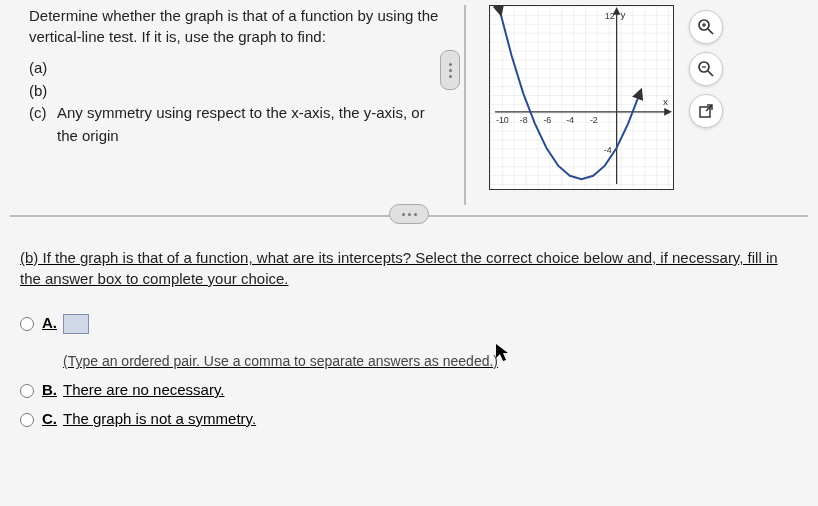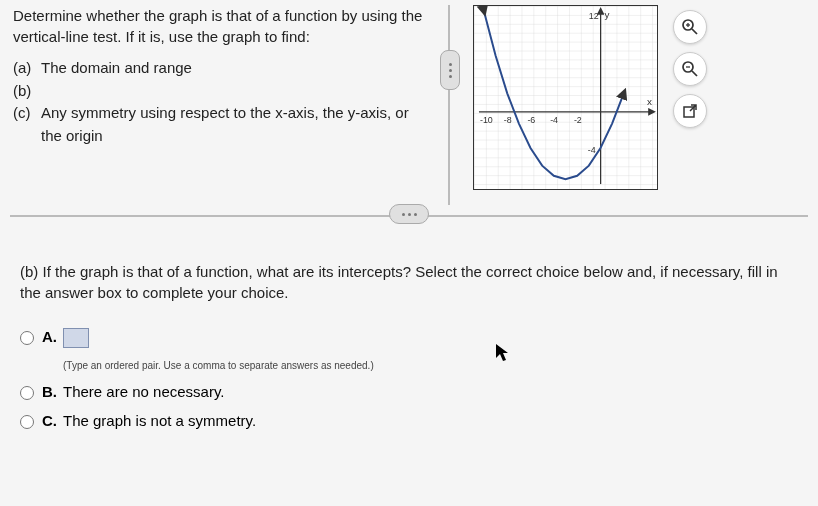--- a/index.html
+++ b/index.html
@@ -6,21 +6,21 @@
     body {
       font-family: Arial, sans-serif;
       background: #f5f5f5;
       width: 818px;
       height: 506px;
       position: relative;
       overflow: hidden;
     }
     .top-section {
       display: flex;
-      padding: 5px 15px 10px 13px;
+      padding: 5px 15px 10px 29px;
       position: relative;
     }
     .question-col {
       flex: 1;
       max-width: 420px;
     }
     .question-intro {
       font-size: 15px;
       line-height: 1.4;
       color: #222;
@@ -92,21 +92,22 @@
     .handle-mid {
       width: 40px;
       height: 20px;
       border-radius: 10px;
       flex-direction: row;
       top: -11px;
       left: 50%;
       transform: translateX(-50%);
     }
     .bottom-section {
-      padding: 44px 20px 10px 20px;
+      padding: 30px 20px 10px 20px;
+      text-decoration: underline;
     }
     .question-b {
       font-size: 15px;
       line-height: 1.4;
       color: #222;
       margin-bottom: 25px;
     }
     .choice {
       display: flex;
       align-items: flex-start;
@@ -123,44 +124,43 @@
     .choice-body { flex: 1; }
     .answer-box {
       display: inline-block;
       width: 26px;
       height: 20px;
       background: #d0d8e8;
       border: 1px solid #8090b0;
       vertical-align: middle;
     }
     .hint {
-      font-size: 10px;
+      font-size: 14px;
       color: #444;
-      margin-top: 12px;
+      margin-top: 19px;
     }
     .cursor-arrow {
       position: absolute;
       top: 343px;
       left: 495px;
       font-size: 18px;
       color: #000;
       pointer-events: none;
     }
     svg.graph { background: #fff; border: 1px solid #333; }
   </style>
 </head>
 <body>
 
 <div class="top-section">
   <div class="question-col">
     <p class="question-intro">Determine whether the graph is that of a function by using the vertical-line test. If it is, use the graph to find:</p>
     <div class="question-list">
       <div class="list-item">
         <span class="list-label">(a)</span>
-        <span>The domain and range</span>
       </div>
       <div class="list-item">
         <span class="list-label">(b)</span>
       </div>
       <div class="list-item">
         <span class="list-label">(c)</span>
         <span>Any symmetry using respect to the x-axis, the y-axis, or the origin</span>
       </div>
     </div>
   </div>

